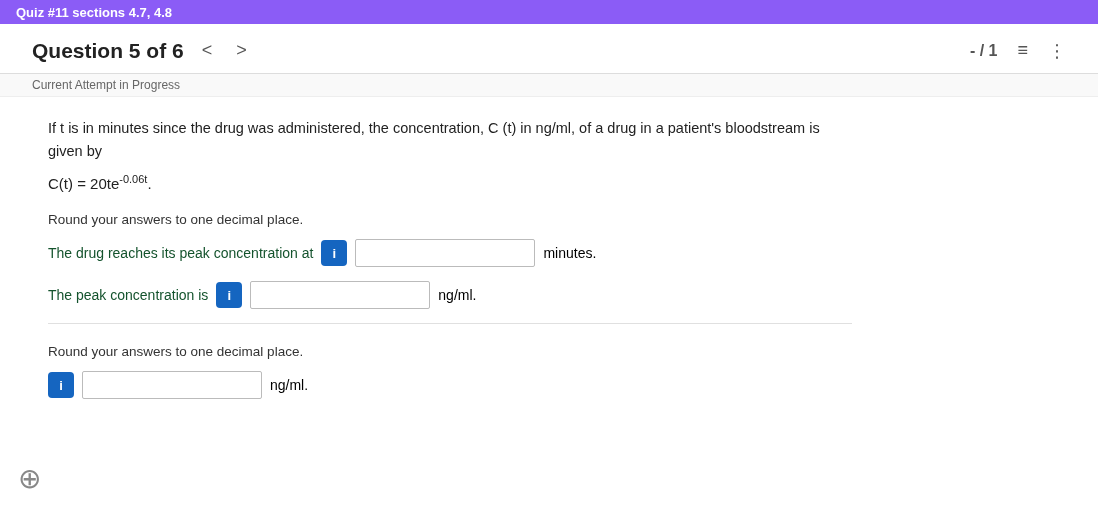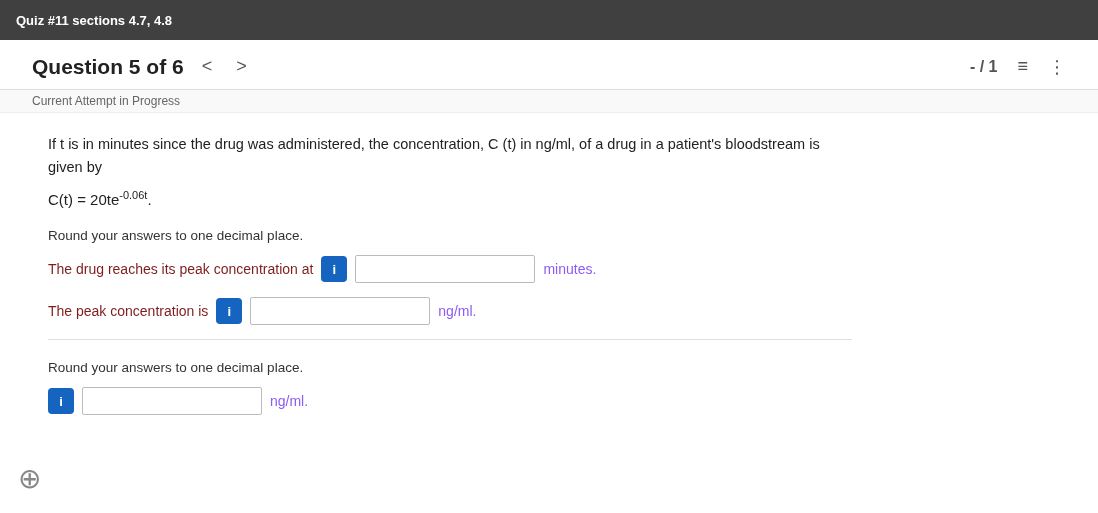--- a/index.html
+++ b/index.html
@@ -3,28 +3,28 @@
   <meta charset="utf-8">
   <style>
     * { box-sizing: border-box; margin: 0; padding: 0; }
     body {
       font-family: Arial, Helvetica, sans-serif;
       background: #fff;
       color: #222;
       font-size: 15px;
     }
     .top-bar {
-      background: #404040;
+      background: #8b5cf6;
       color: #fff;
       padding: 6px 16px;
       font-size: 13px;
       font-weight: bold;
       display: flex;
       align-items: center;
-      height: 40px;
+      height: 24px;
     }
     .content-area {
       display: flex;
       flex-direction: column;
       padding: 0;
     }
     .question-header {
       display: flex;
       align-items: center;
       justify-content: space-between;
@@ -103,21 +103,21 @@
     }
     .answer-row {
       display: flex;
       align-items: center;
       gap: 8px;
       margin-bottom: 14px;
       font-size: 14px;
     }
     .answer-label {
       font-size: 14px;
-      color: #7f1d1d;
+      color: #14532d;
     }
     .info-btn {
       background: #1565c0;
       color: #fff;
       border: none;
       border-radius: 4px;
       width: 26px;
       height: 26px;
       font-size: 13px;
       font-weight: bold;
@@ -131,21 +131,21 @@
       border: 1px solid #bbb;
       border-radius: 2px;
       height: 28px;
       width: 180px;
       padding: 0 6px;
       font-size: 14px;
       background: #fff;
     }
     .unit-label {
       font-size: 14px;
-      color: #8b5cf6;
+      color: #000000;
     }
     .bottom-icon {
       position: fixed;
       bottom: 18px;
       left: 18px;
       font-size: 28px;
       color: #888;
       cursor: pointer;
     }
     .divider {

